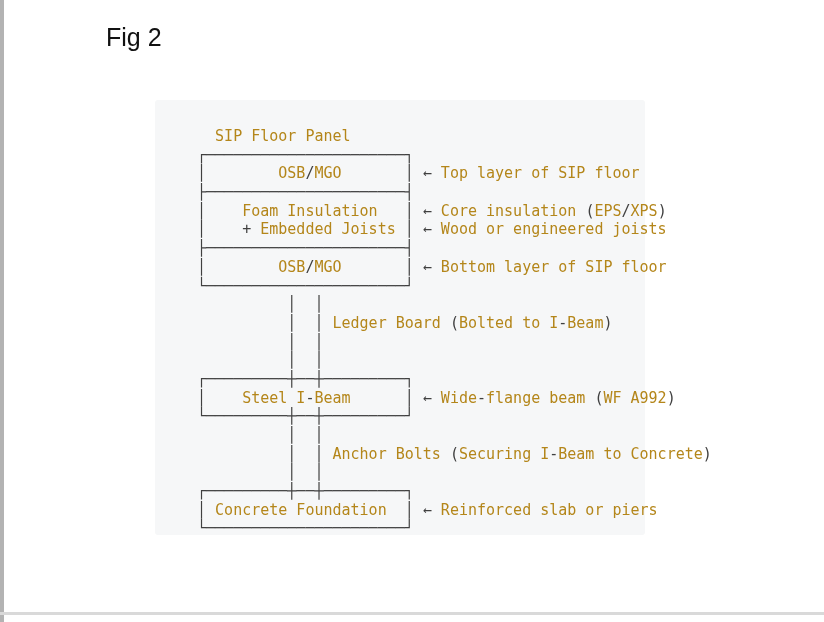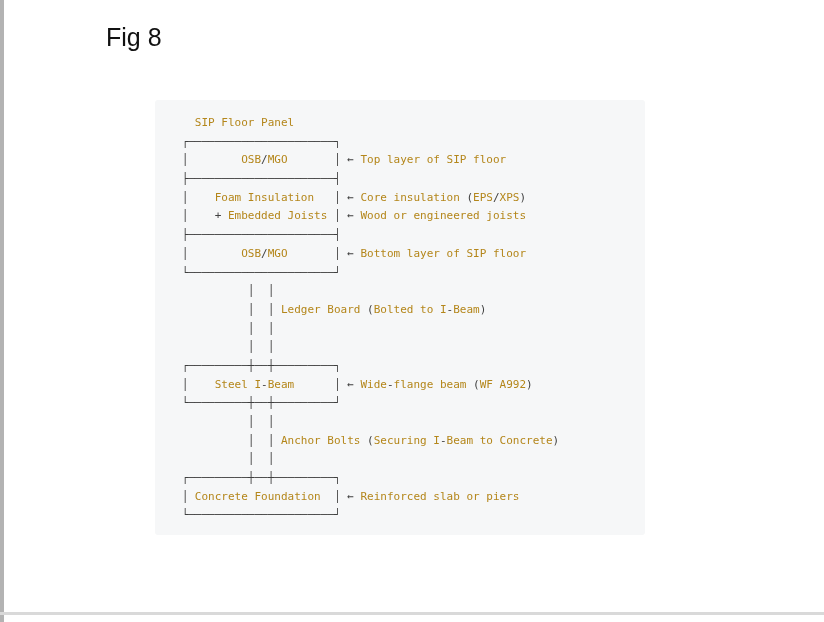--- a/index.html
+++ b/index.html
@@ -28,35 +28,35 @@
     font-family: "Liberation Sans", sans-serif;
   }
   .code-panel {
     position: absolute; left: 155px; top: 100px;
     width: 490px; height: 435px;
     background: var(--panel-bg, #f6f7f8);
     border-radius: 3px;
     box-sizing: border-box;
   }
   .ascii-diagram {
-    margin: 4px;
+    margin: 17px;
     padding: 10px 0 0 16px;
     font-family: "DejaVu Sans Mono", monospace;
-    font-size: 11px;
+    font-size: 15px;
     line-height: 18.7px;
     color: var(--gold, #b4861a);
     white-space: pre;
   }
   .ascii-diagram .line { height: 18.7px; }
   .ascii-diagram .p { color: var(--punct, #404040); }
   .ascii-diagram .w { color: var(--gold, #b4861a); }
 </style>
 </head>
 <body style="--page-bg: #ffffff; --panel-bg: #f6f7f8; --gold: #b4861a; --punct: #404040; --title-color: #111111; --border-left: #b3b3b3; --border-bottom: #d9d9d9;">
 
 <div class="window-border-left"></div>
 <div class="window-border-bottom"></div>
 
-<div class="figure-title">Fig 8</div>
+<div class="figure-title">Fig 2</div>
 
 <div class="code-panel">
   <pre class="ascii-diagram"><div class="line"><span class="w">   SIP Floor Panel</span></div><div class="line"><span class="w"> </span><span class="p">┌──────────────────────┐</span></div><div class="line"><span class="w"> </span><span class="p">│</span><span class="w">        OSB</span><span class="p">/</span><span class="w">MGO       </span><span class="p">│</span><span class="w"> </span><span class="p">←</span><span class="w"> Top layer of SIP floor</span></div><div class="line"><span class="w"> </span><span class="p">├──────────────────────┤</span></div><div class="line"><span class="w"> </span><span class="p">│</span><span class="w">    Foam Insulation   </span><span class="p">│</span><span class="w"> </span><span class="p">←</span><span class="w"> Core insulation </span><span class="p">(</span><span class="w">EPS</span><span class="p">/</span><span class="w">XPS</span><span class="p">)</span></div><div class="line"><span class="w"> </span><span class="p">│</span><span class="w">    </span><span class="p">+</span><span class="w"> Embedded Joists </span><span class="p">│</span><span class="w"> </span><span class="p">←</span><span class="w"> Wood or engineered joists</span></div><div class="line"><span class="w"> </span><span class="p">├──────────────────────┤</span></div><div class="line"><span class="w"> </span><span class="p">│</span><span class="w">        OSB</span><span class="p">/</span><span class="w">MGO       </span><span class="p">│</span><span class="w"> </span><span class="p">←</span><span class="w"> Bottom layer of SIP floor</span></div><div class="line"><span class="w"> </span><span class="p">└──────────────────────┘</span></div><div class="line"><span class="w">           </span><span class="p">│</span><span class="w">  </span><span class="p">│</span></div><div class="line"><span class="w">           </span><span class="p">│</span><span class="w">  </span><span class="p">│</span><span class="w"> Ledger Board </span><span class="p">(</span><span class="w">Bolted to I</span><span class="p">-</span><span class="w">Beam</span><span class="p">)</span></div><div class="line"><span class="w">           </span><span class="p">│</span><span class="w">  </span><span class="p">│</span></div><div class="line"><span class="w">           </span><span class="p">│</span><span class="w">  </span><span class="p">│</span></div><div class="line"><span class="w"> </span><span class="p">┌─────────┼──┼─────────┐</span></div><div class="line"><span class="w"> </span><span class="p">│</span><span class="w">    Steel I</span><span class="p">-</span><span class="w">Beam      </span><span class="p">│</span><span class="w"> </span><span class="p">←</span><span class="w"> Wide</span><span class="p">-</span><span class="w">flange beam </span><span class="p">(</span><span class="w">WF A992</span><span class="p">)</span></div><div class="line"><span class="w"> </span><span class="p">└─────────┼──┼─────────┘</span></div><div class="line"><span class="w">           </span><span class="p">│</span><span class="w">  </span><span class="p">│</span></div><div class="line"><span class="w">           </span><span class="p">│</span><span class="w">  </span><span class="p">│</span><span class="w"> Anchor Bolts </span><span class="p">(</span><span class="w">Securing I</span><span class="p">-</span><span class="w">Beam to Concrete</span><span class="p">)</span></div><div class="line"><span class="w">           </span><span class="p">│</span><span class="w">  </span><span class="p">│</span></div><div class="line"><span class="w"> </span><span class="p">┌─────────┼──┼─────────┐</span></div><div class="line"><span class="w"> </span><span class="p">│</span><span class="w"> Concrete Foundation  </span><span class="p">│</span><span class="w"> </span><span class="p">←</span><span class="w"> Reinforced slab or piers</span></div><div class="line"><span class="w"> </span><span class="p">└──────────────────────┘</span></div></pre>
 </div>
 
 </body></html>

